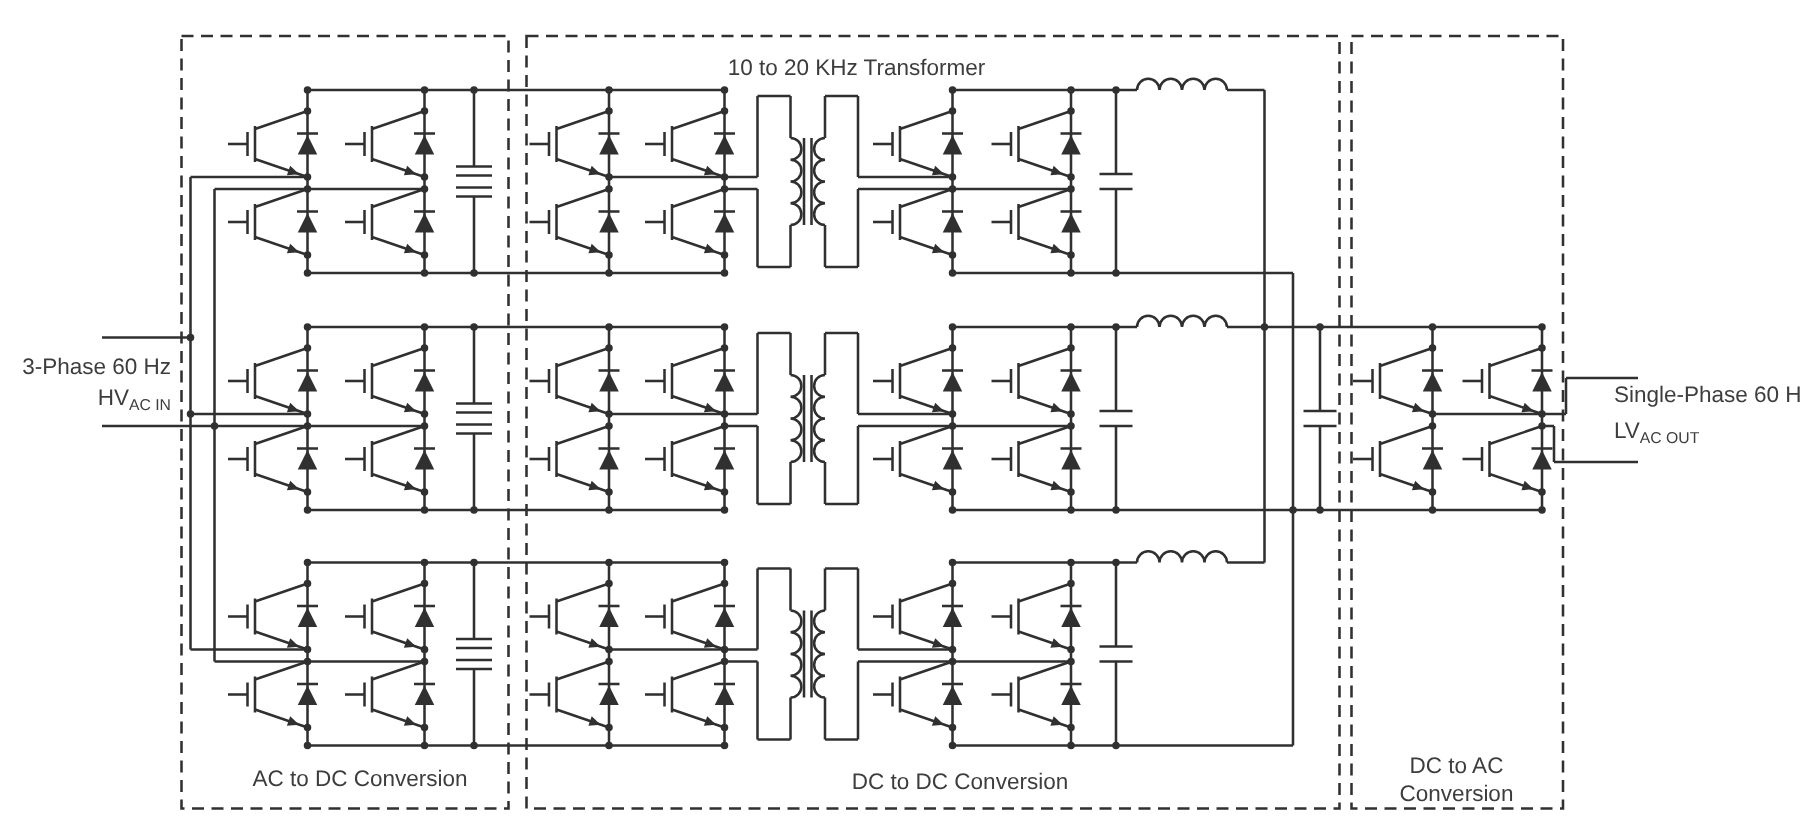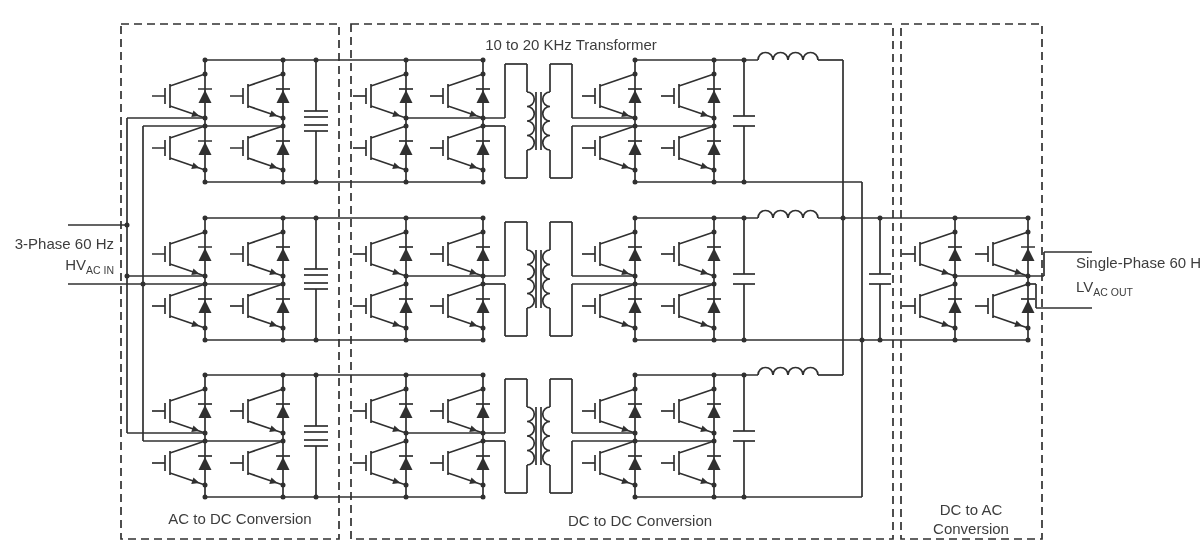--- a/index.html
+++ b/index.html
@@ -1,17 +1,17 @@
 <!DOCTYPE html>
 <html style="--lc: #303030; --tc: #3d3d3d; --bg: #ffffff;"><head>
 <meta charset="utf-8">
 <style>
   html,body{margin:0;padding:0;background:#ffffff;}
   .stage{position:relative;width:1200px;height:559px;background:var(--bg,#fff);overflow:hidden;
-         font-family:"Liberation Sans", sans-serif;border-radius:21px;}
+         font-family:"Liberation Sans", sans-serif;}
   svg{display:block;}
   #circuit-layer line, #circuit-layer path{stroke:var(--lc,#303030);stroke-width:1.7;fill:none;}
   #circuit-layer rect.dash{stroke:var(--lc,#303030);stroke-width:1.7;fill:none;stroke-dasharray:8 5;}
   #circuit-layer circle.nd{fill:var(--lc,#303030);stroke:none;}
   #circuit-layer polygon.fl{fill:var(--lc,#303030);stroke:none;}
   text{fill:var(--tc,#3d3d3d);font-family:"Liberation Sans", sans-serif;font-size:15px;}
   text.sec{font-size:15px;}
   tspan.sub{font-size:10.5px;}
 </style>
 </head>

